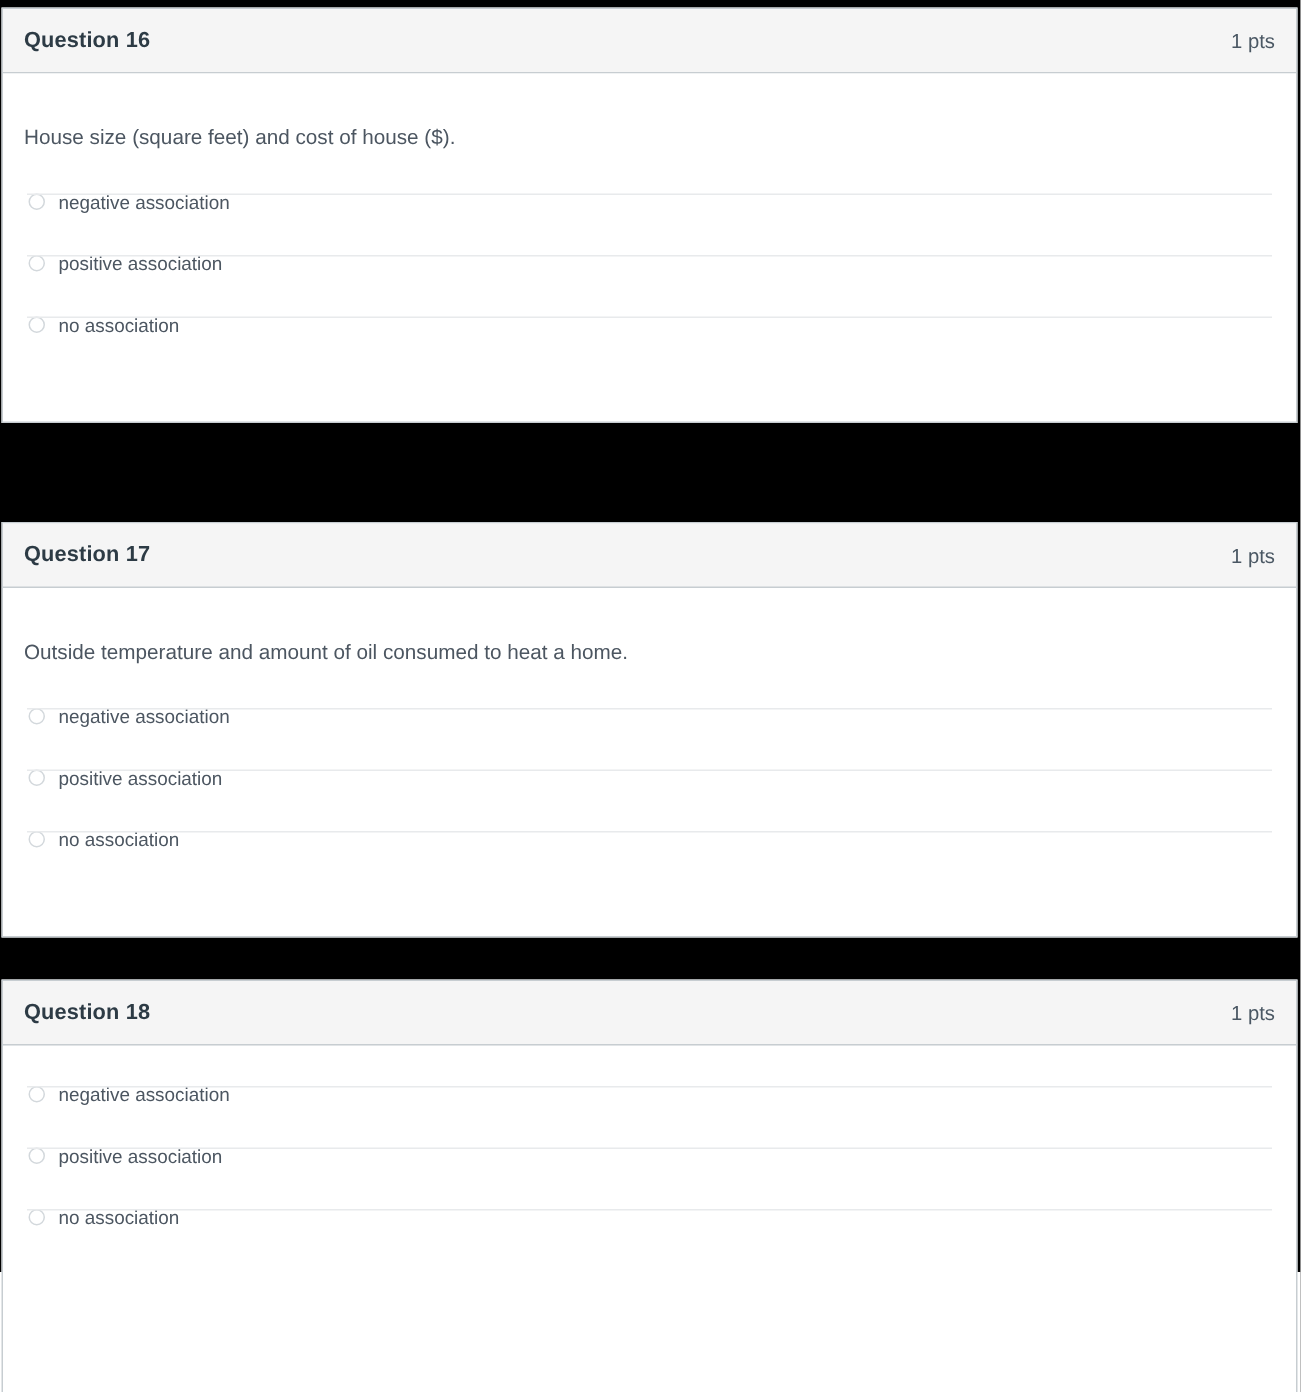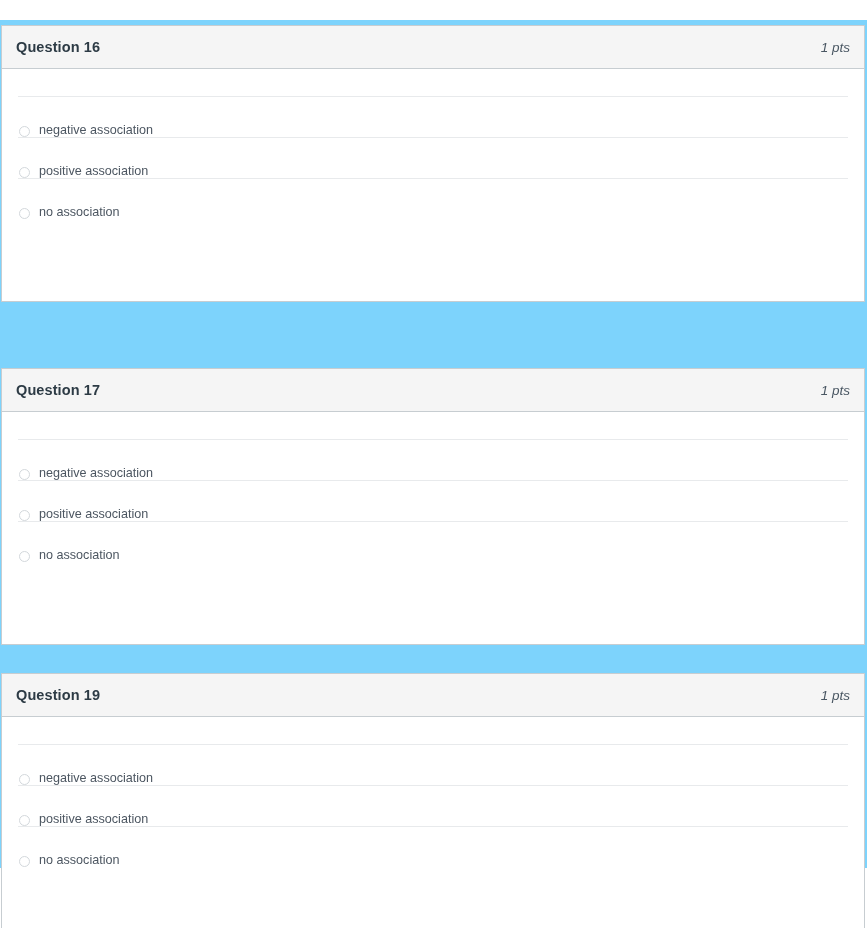--- a/index.html
+++ b/index.html
@@ -9,23 +9,22 @@
     width: 867px;
     height: 928px;
     overflow: hidden;
     font-family: "Liberation Sans", sans-serif;
   }
 
   .page {
     position: relative;
     width: 867px;
     height: 848px;
-    background: #7dd3fc;
+    background: #000000;
     box-sizing: border-box;
-    margin-top: 20px;
   }
 
   
   .question-card {
     position: absolute;
     left: 1px;
     width: 864px;
     box-sizing: border-box;
     border: 1px solid #c7cdd1;
     background: #ffffff;
@@ -48,21 +47,20 @@
     color: #2d3b45;
     letter-spacing: 0.1px;
     white-space: nowrap;
   }
 
   .question-points {
     font-size: 13.5px;
     color: #4a5763;
     font-weight: normal;
     white-space: nowrap;
-    font-style: italic;
   }
 
   .question-body {
     padding: 0;
     background: #ffffff;
   }
 
   .question-text {
     font-size: 13.8px;
     color: #4c5661;
@@ -72,21 +70,21 @@
 
   
   .answers {
     margin-top: 27px;
     padding: 0 16px 0 0;
   }
 
   .answer-row {
     position: relative;
     display: flex;
-    align-items: flex-end;
+    align-items: flex-start;
     height: 41px;
     padding-left: 17px;
     box-sizing: border-box;
   }
 
   .answer-row::before {
     content: "";
     position: absolute;
     top: 0;
     left: 16px;
@@ -120,20 +118,21 @@
 <body>
 
 <div class="page">
 
   <div class="question-card" style="top:5px; height:277px;">
     <div class="question-header">
       <span class="question-title">Question 16</span>
       <span class="question-points">1 pts</span>
     </div>
     <div class="question-body">
+      <div class="question-text">House size (square feet) and cost of house ($).</div>
       <div class="answers">
         <div class="answer-row">
           <span class="radio-icon"></span>
           <span class="answer-label">negative association</span>
         </div>
         <div class="answer-row">
           <span class="radio-icon"></span>
           <span class="answer-label">positive association</span>
         </div>
         <div class="answer-row">
@@ -144,41 +143,42 @@
       </div>
     </div>
   </div>
 
   <div class="question-card" style="top:348px; height:277px;">
     <div class="question-header">
       <span class="question-title">Question 17</span>
       <span class="question-points">1 pts</span>
     </div>
     <div class="question-body">
+      <div class="question-text">Outside temperature and amount of oil consumed to heat a home.</div>
       <div class="answers">
         <div class="answer-row">
           <span class="radio-icon"></span>
           <span class="answer-label">negative association</span>
         </div>
         <div class="answer-row">
           <span class="radio-icon"></span>
           <span class="answer-label">positive association</span>
         </div>
         <div class="answer-row">
           <span class="radio-icon"></span>
           <span class="answer-label">no association</span>
         </div>
         <div class="answers-bottom-pad"></div>
       </div>
     </div>
   </div>
 
   <div class="question-card" style="top:653px; height:277px;">
     <div class="question-header">
-      <span class="question-title">Question 19</span>
+      <span class="question-title">Question 18</span>
       <span class="question-points">1 pts</span>
     </div>
     <div class="question-body">
       <div class="answers">
         <div class="answer-row">
           <span class="radio-icon"></span>
           <span class="answer-label">negative association</span>
         </div>
         <div class="answer-row">
           <span class="radio-icon"></span>

